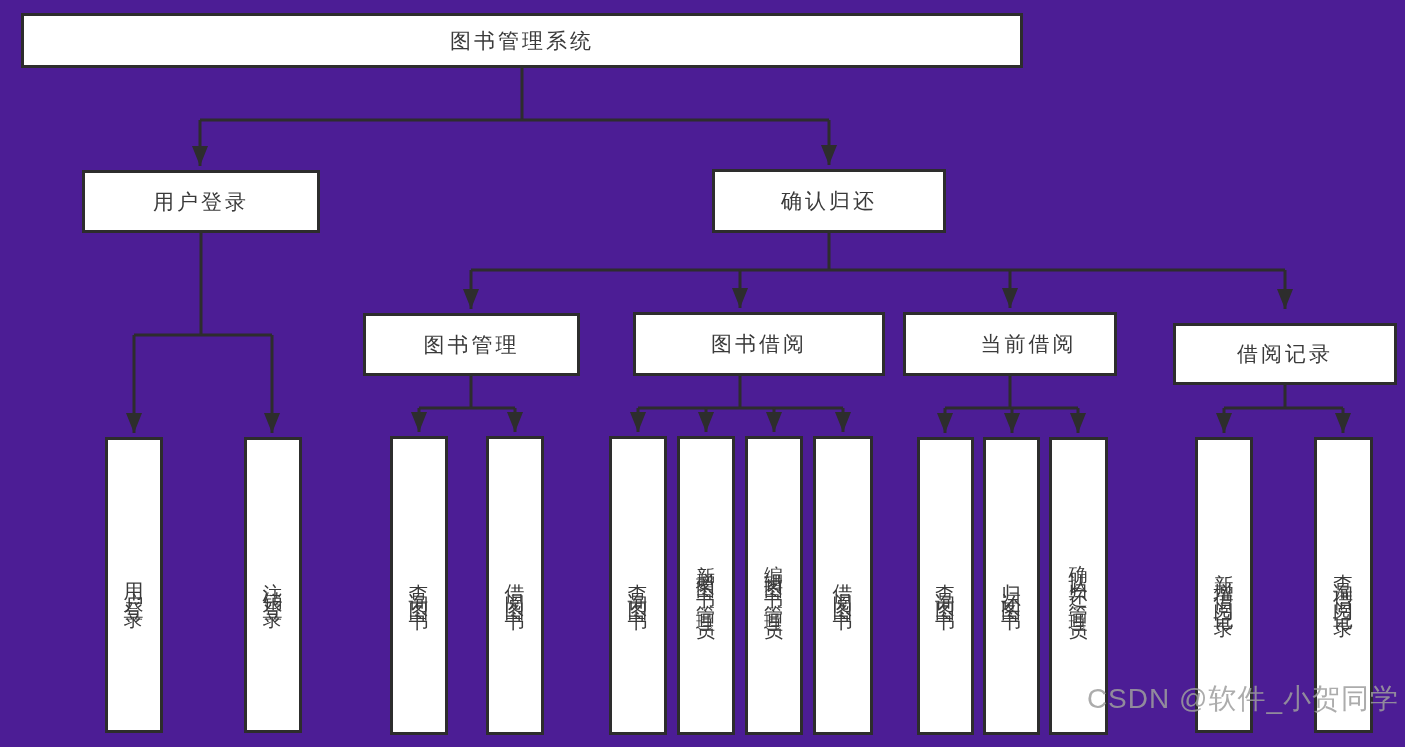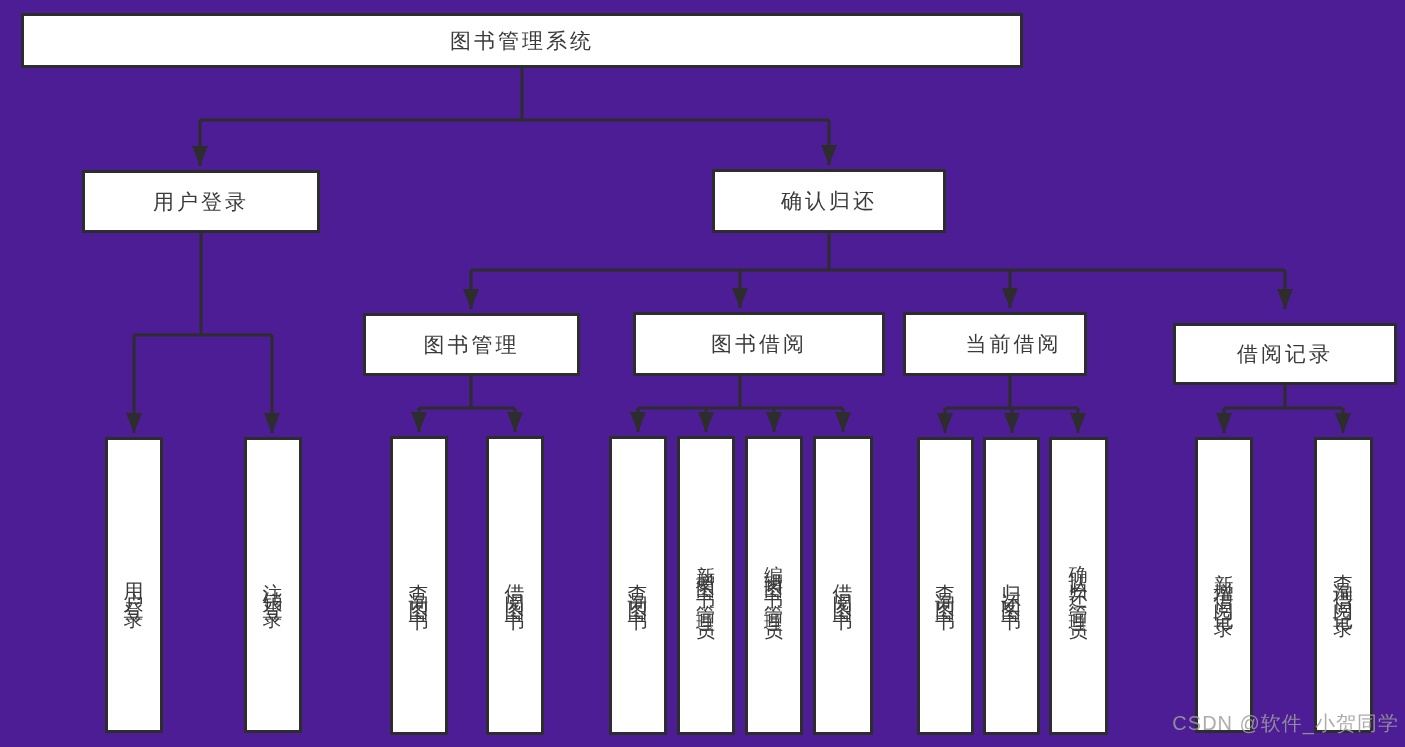--- a/index.html
+++ b/index.html
@@ -45,35 +45,35 @@
     text-align: center;
   }
   .node.v.dense {
     letter-spacing: 8px;
     font-size: 19px;
   }
   .root-title { font-size: 22px; }
   .watermark {
     position: absolute;
     right: 6px;
-    top: 710px;
-    font-size: 20px;
+    top: 680px;
+    font-size: 28px;
     color: rgba(158, 158, 158, 0.85);
     letter-spacing: 1px;
     z-index: 5;
     white-space: nowrap;
   }
 
   
   #n-root            { left: 21px;   top: 13px;  width: 1002px; height: 55px; }
   #n-user-login      { left: 82px;   top: 170px; width: 238px;  height: 63px; }
   #n-book-mgmt       { left: 712px;  top: 169px; width: 234px;  height: 64px; }
   #n-new-book-rec    { left: 363px;  top: 313px; width: 217px;  height: 63px; }
   #n-book-borrow     { left: 633px;  top: 312px; width: 252px;  height: 64px; }
-  #n-current-borrow  { left: 903px;  top: 312px; width: 184px;  height: 64px; padding-left: 37px; }
+  #n-current-borrow  { left: 903px;  top: 312px; width: 214px;  height: 64px; padding-left: 37px; }
   #n-borrow-record   { left: 1173px; top: 323px; width: 224px;  height: 62px; }
 
   #n-leaf-user-login      { left: 105px;  top: 437px; width: 58px; height: 296px; }
   #n-leaf-logout          { left: 244px;  top: 437px; width: 58px; height: 296px; }
   #n-leaf-query-book-1    { left: 390px;  top: 436px; width: 58px; height: 299px; }
   #n-leaf-borrow-book-1   { left: 486px;  top: 436px; width: 58px; height: 299px; }
   #n-leaf-query-book-2    { left: 609px;  top: 436px; width: 58px; height: 299px; }
   #n-leaf-add-book        { left: 677px;  top: 436px; width: 58px; height: 299px; }
   #n-leaf-edit-book       { left: 745px;  top: 436px; width: 58px; height: 299px; }
   #n-leaf-borrow-book-2   { left: 813px;  top: 436px; width: 60px; height: 299px; }

